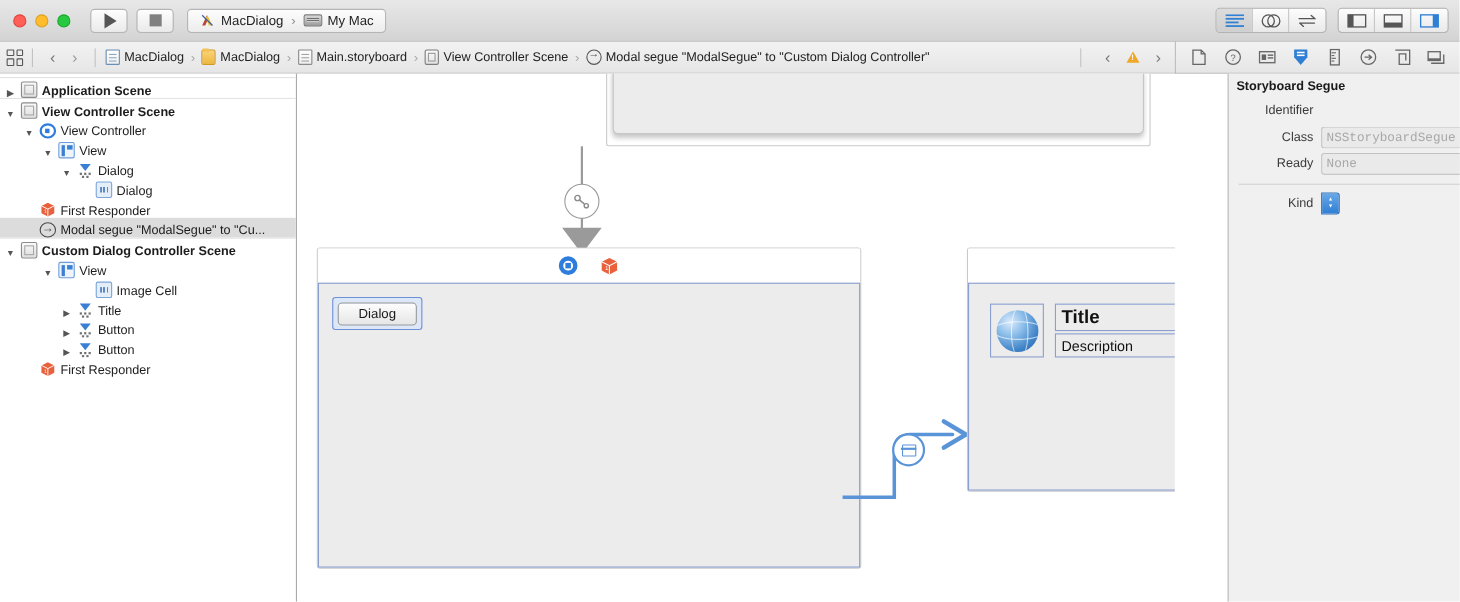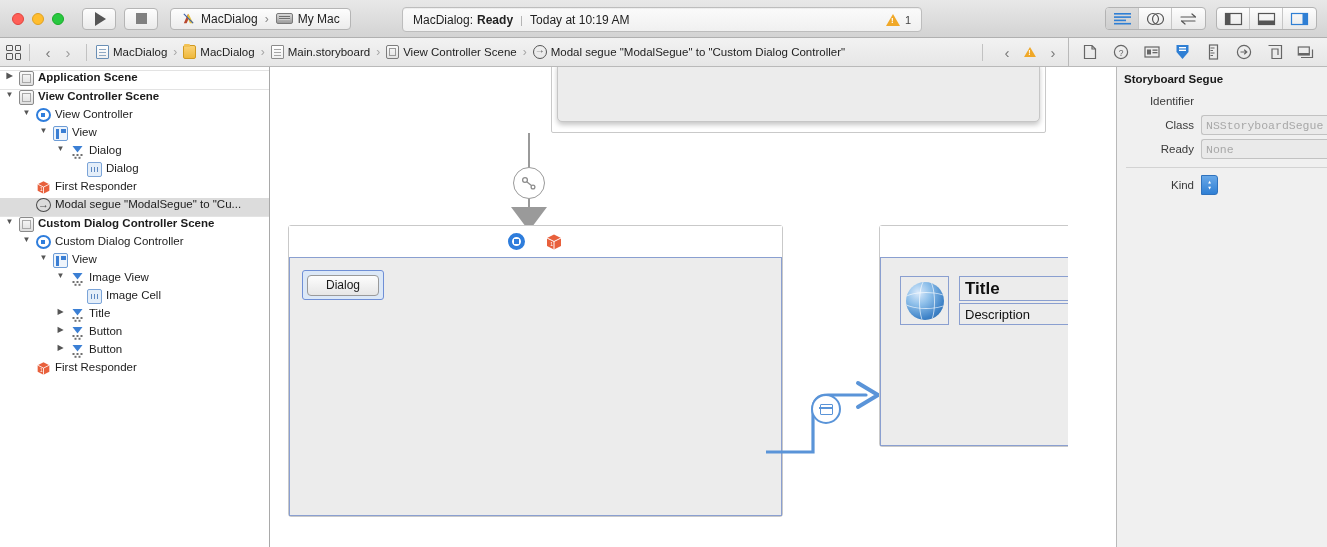--- a/index.html
+++ b/index.html
@@ -118,21 +118,21 @@
   }
   .itab { width:22px;height:20px;display:flex;align-items:center;justify-content:center;}
   .itab svg { display:block; }
 
   
   .navigator {
     position:absolute; left:0; top:67px; width:270px; height:480px;
     background:#fff; border-right:1px solid #a9a9a9; overflow:hidden;
   }
   .outline { padding-top:3px; }
-  .row { height:18px; display:flex; align-items:flex-start; font-size:11.5px; color:#1c1c1c; white-space:nowrap;}
+  .row { height:18px; display:flex; align-items:flex-end; font-size:11.5px; color:#1c1c1c; white-space:nowrap;}
   .row.scene-row { font-weight:bold; border-top:1px solid #e3e3e3; height:19px;}
   .row.selected { background:#dcdcdc; }
   .tw { width:11px; flex:0 0 11px; text-align:center; font-size:8px; color:#555; }
   .tw.r:after{content:"\25B6";}
   .tw.d:after{content:"\25BC";}
   .lbl { margin-left:4px; }
 
   .icn { width:15px; height:15px; flex:0 0 15px; position:relative; }
   .icn.scene{background:linear-gradient(to bottom,#fafafa,#dedede);border:1.5px solid #8a8a8a;border-radius:2px;}
   .icn.scene:after{content:"";position:absolute;left:2px;top:2px;right:2px;bottom:2px;border:1px solid #a8a8a8;}
@@ -288,30 +288,20 @@
         <path d="M3 13 L7.5 3 L9 6 L6 13 Z" fill="#b9472e"></path>
         <path d="M13 13 L8 3 L6.5 6 L9.5 13 Z" fill="#e8c23a"></path>
         <path d="M3 3 L13 13" stroke="#3b5fa8" stroke-width="1.2" fill="none"></path>
       </svg>
       <span>MacDialog</span>
       <span class="sep-chev">›</span>
       <span class="mac-icon"></span>
       <span>My Mac</span>
     </div>
 
-    <div class="status-area">
-      <span class="status-txt">MacDialog:</span>
-      <span class="status-txt" style="margin-left:4px;font-weight:bold">Ready</span>
-      <span class="status-div">|</span>
-      <span class="status-txt">Today at 10:19 AM</span>
-      <span class="status-right">
-        <span class="warn-tri"></span>
-        <span class="warn-count">1</span>
-      </span>
-    </div>
 
     <div class="right-tb">
       <div class="seg">
         <div class="on">
           <svg width="17" height="12" viewBox="0 0 17 12">
             <g fill="#2f7fd4">
                 <rect y="0" width="17" height="1.6"></rect>
                 <rect y="3.3" width="17" height="1.6"></rect>
                 <rect y="6.6" width="12" height="1.6"></rect>
                 <rect y="9.9" width="17" height="1.6"></rect>
@@ -535,50 +525,25 @@
           <span class="lbl">Modal segue "ModalSegue" to "Cu...</span>
         </div>
         <div class="row scene-row">
           <span style="width:4px;flex:0 0 4px"></span>
           <span class="tw d"></span>
           <span style="width:4px;flex:0 0 4px"></span>
           <span class="icn scene"></span>
           <span class="lbl">Custom Dialog Controller Scene</span>
         </div>
         <div class="row">
-          <span style="width:21px;flex:0 0 21px"></span>
-          <span class="tw d"></span>
-          <span style="width:4px;flex:0 0 4px"></span>
-          <span class="icn vc"></span>
-          <span class="lbl">Custom Dialog Controller</span>
-        </div>
-        <div class="row">
           <span style="width:38px;flex:0 0 38px"></span>
           <span class="tw d"></span>
           <span style="width:4px;flex:0 0 4px"></span>
           <span class="icn view"></span>
           <span class="lbl">View</span>
-        </div>
-        <div class="row">
-          <span style="width:55px;flex:0 0 55px"></span>
-          <span class="tw d"></span>
-          <span style="width:4px;flex:0 0 4px"></span>
-          <span class="icn obj">
-            <svg width="15" height="15" viewBox="0 0 15 15">
-              <path d="M2.5 2 H12.5 L7.5 8.5 Z" fill="#3b7fd4"></path>
-              <g fill="#6f6f6f">
-                <rect x="2.5" y="10" width="2" height="2"></rect>
-                <rect x="6.5" y="10" width="2" height="2"></rect>
-                <rect x="10.5" y="10" width="2" height="2"></rect>
-                <rect x="4.5" y="12.8" width="2" height="2"></rect>
-                <rect x="8.5" y="12.8" width="2" height="2"></rect>
-              </g>
-            </svg>
-          </span>
-          <span class="lbl">Image View</span>
         </div>
         <div class="row">
           <span style="width:72px;flex:0 0 72px"></span>
           <span class="tw"></span>
           <span style="width:4px;flex:0 0 4px"></span>
           <span class="icn cell"></span>
           <span class="lbl">Image Cell</span>
         </div>
         <div class="row">
           <span style="width:55px;flex:0 0 55px"></span>

